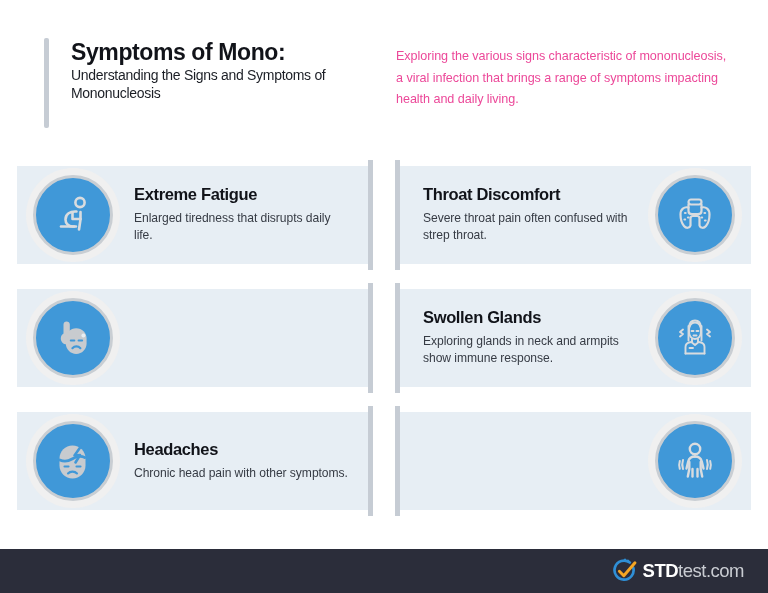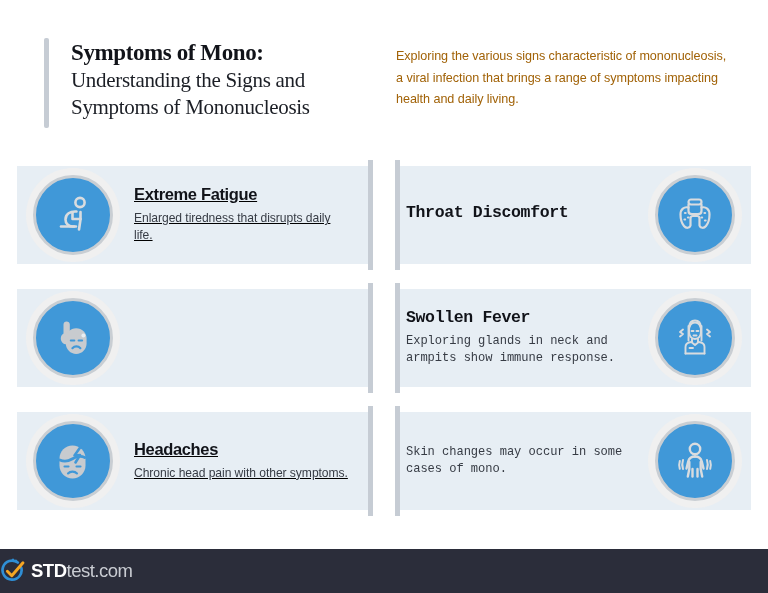--- a/index.html
+++ b/index.html
@@ -30,46 +30,45 @@
     width:5px;
     background:#c6ccd4;
     border-radius:2px;
     margin-right:22px;
     height:90px;
     flex:none;
   }
   .title-text {
     width:300px;
     padding-top:1px;
-    font-family:Liberation Serif, serif;
   }
   .title-main {
     font-size:23px;
     font-weight:bold;
     color:#111319;
     letter-spacing:-0.4px;
     line-height:1.18;
     display:block;
   }
   .title-sub {
-    font-size:21px;
+    font-size:14px;
     font-weight:normal;
     color:#1b1e25;
     letter-spacing:-0.3px;
     line-height:1.28;
     display:block;
     margin-top:1px;
   }
   .intro {
     position:absolute;
     left:396px; top:46px;
     width:340px;
     font-size:12.6px;
     line-height:1.72;
-    color:#a16207;
+    color:#ec4899;
     letter-spacing:-0.05px;
   }
 
   
   .grid {
     position:absolute;
     left:0; top:160px;
     width:768px;
     display:grid;
     grid-template-columns:356px 356px;
@@ -124,23 +123,23 @@
   }
   .icon-circle svg { display:block; }
 
   .card-text {
     position:relative;
     z-index:2;
     flex:1;
     min-width:0;
   }
   .card.left  .icon-wrap { margin-left:9px; margin-right:14px; }
-  .card.left  .card-text { padding-right:22px;text-decoration:underline; }
+  .card.left  .card-text { padding-right:22px; }
   .card.right .icon-wrap { margin-right:9px; margin-left:14px; }
-  .card.right .card-text { padding-left:11px;font-family:Liberation Mono, monospace; }
+  .card.right .card-text { padding-left:28px; }
   .card.right { flex-direction:row-reverse; }
 
   .card-title {
     font-size:16.5px;
     font-weight:bold;
     color:#111319;
     letter-spacing:-0.35px;
     line-height:1.2;
     margin-bottom:5px;
   }
@@ -152,21 +151,21 @@
   }
 
   
   .footer {
     position:absolute;
     left:0; top:549px;
     width:768px; height:44px;
     background:#2b2d3a;
     display:flex;
     align-items:center;
-    justify-content:flex-start;
+    justify-content:flex-end;
     padding-right:24px;
   }
   .logo {
     display:flex;
     align-items:center;
     gap:5px;
   }
   .logo-mark { width:26px; height:26px; flex:none; }
   .logo-text {
     font-size:18.5px;
@@ -226,20 +225,21 @@
             <path d="M16 25.5 L16.6 25.5"></path>
             <path d="M12.5 27.5 L13.1 27.5"></path>
           <path d="M32.5 21 L33.1 21"></path>
             <path d="M29.5 25.5 L30.1 25.5"></path>
             <path d="M33 28.5 L33.6 28.5"></path>
         </svg>
       </div>
     </div>
     <div class="card-text">
       <div class="card-title">Throat Discomfort</div>
+      <div class="card-desc">Severe throat pain often confused with strep throat.</div>
     </div>
   </div>
 
   <div class="card left">
     <div class="card-bg"></div>
     <div class="edge-bar"></div>
     <div class="icon-wrap">
       <div class="icon-circle">
         <svg width="46" height="46" viewBox="0 0 46 46" fill="none">
           <g fill="#c8cbcf">
@@ -274,21 +274,21 @@
           <path d="M14.5 39.5 L14.5 33 C14.5 30.5 16.5 28.8 19 28.3 L21 28"></path>
           <path d="M33.5 39.5 L33.5 33 C33.5 30.5 31.5 28.8 29 28.3 L27 28"></path>
           <path d="M14.5 39.5 L33.5 39.5"></path>
           <path d="M18.5 34 L22 34"></path>
           <path d="M12 15.5 L9 18 L12 20 L9 22.5"></path>
           <path d="M36 15.5 L39 18 L36 20 L39 22.5"></path>
         </svg>
       </div>
     </div>
     <div class="card-text">
-      <div class="card-title">Swollen Fever</div>
+      <div class="card-title">Swollen Glands</div>
       <div class="card-desc">Exploring glands in neck and armpits show immune response.</div>
     </div>
   </div>
 
   <div class="card left">
     <div class="card-bg"></div>
     <div class="edge-bar"></div>
     <div class="icon-wrap">
       <div class="icon-circle">
         <svg width="46" height="46" viewBox="0 0 46 46" fill="none">
@@ -325,21 +325,20 @@
           <path d="M21.5 32 L21.5 39.5"></path>
           <path d="M26.5 32 L26.5 39.5"></path>
           <path d="M12 23 C11 26 11 29 12 32" stroke-width="2"></path>
           <path d="M8.8 24 C7.9 26.8 7.9 29.2 8.8 31.8" stroke-width="2"></path>
           <path d="M36 23 C37 26 37 29 36 32" stroke-width="2"></path>
           <path d="M39.2 24 C40.1 26.8 40.1 29.2 39.2 31.8" stroke-width="2"></path>
         </svg>
       </div>
     </div>
     <div class="card-text">
-      <div class="card-desc">Skin changes may occur in some cases of mono.</div>
     </div>
   </div>
 
 </div>
 
 <div class="footer">
   <div class="logo">
     <svg class="logo-mark" viewBox="0 0 30 30">
       <path d="M24.5 11 A11 11 0 1 1 20.5 5.2" fill="none" stroke="#2f8fd6" stroke-width="3.1" stroke-linecap="round"></path>
       <path d="M18.5 2.8 L19.6 4.4" stroke="#2f8fd6" stroke-width="2.2" stroke-linecap="round"></path>

